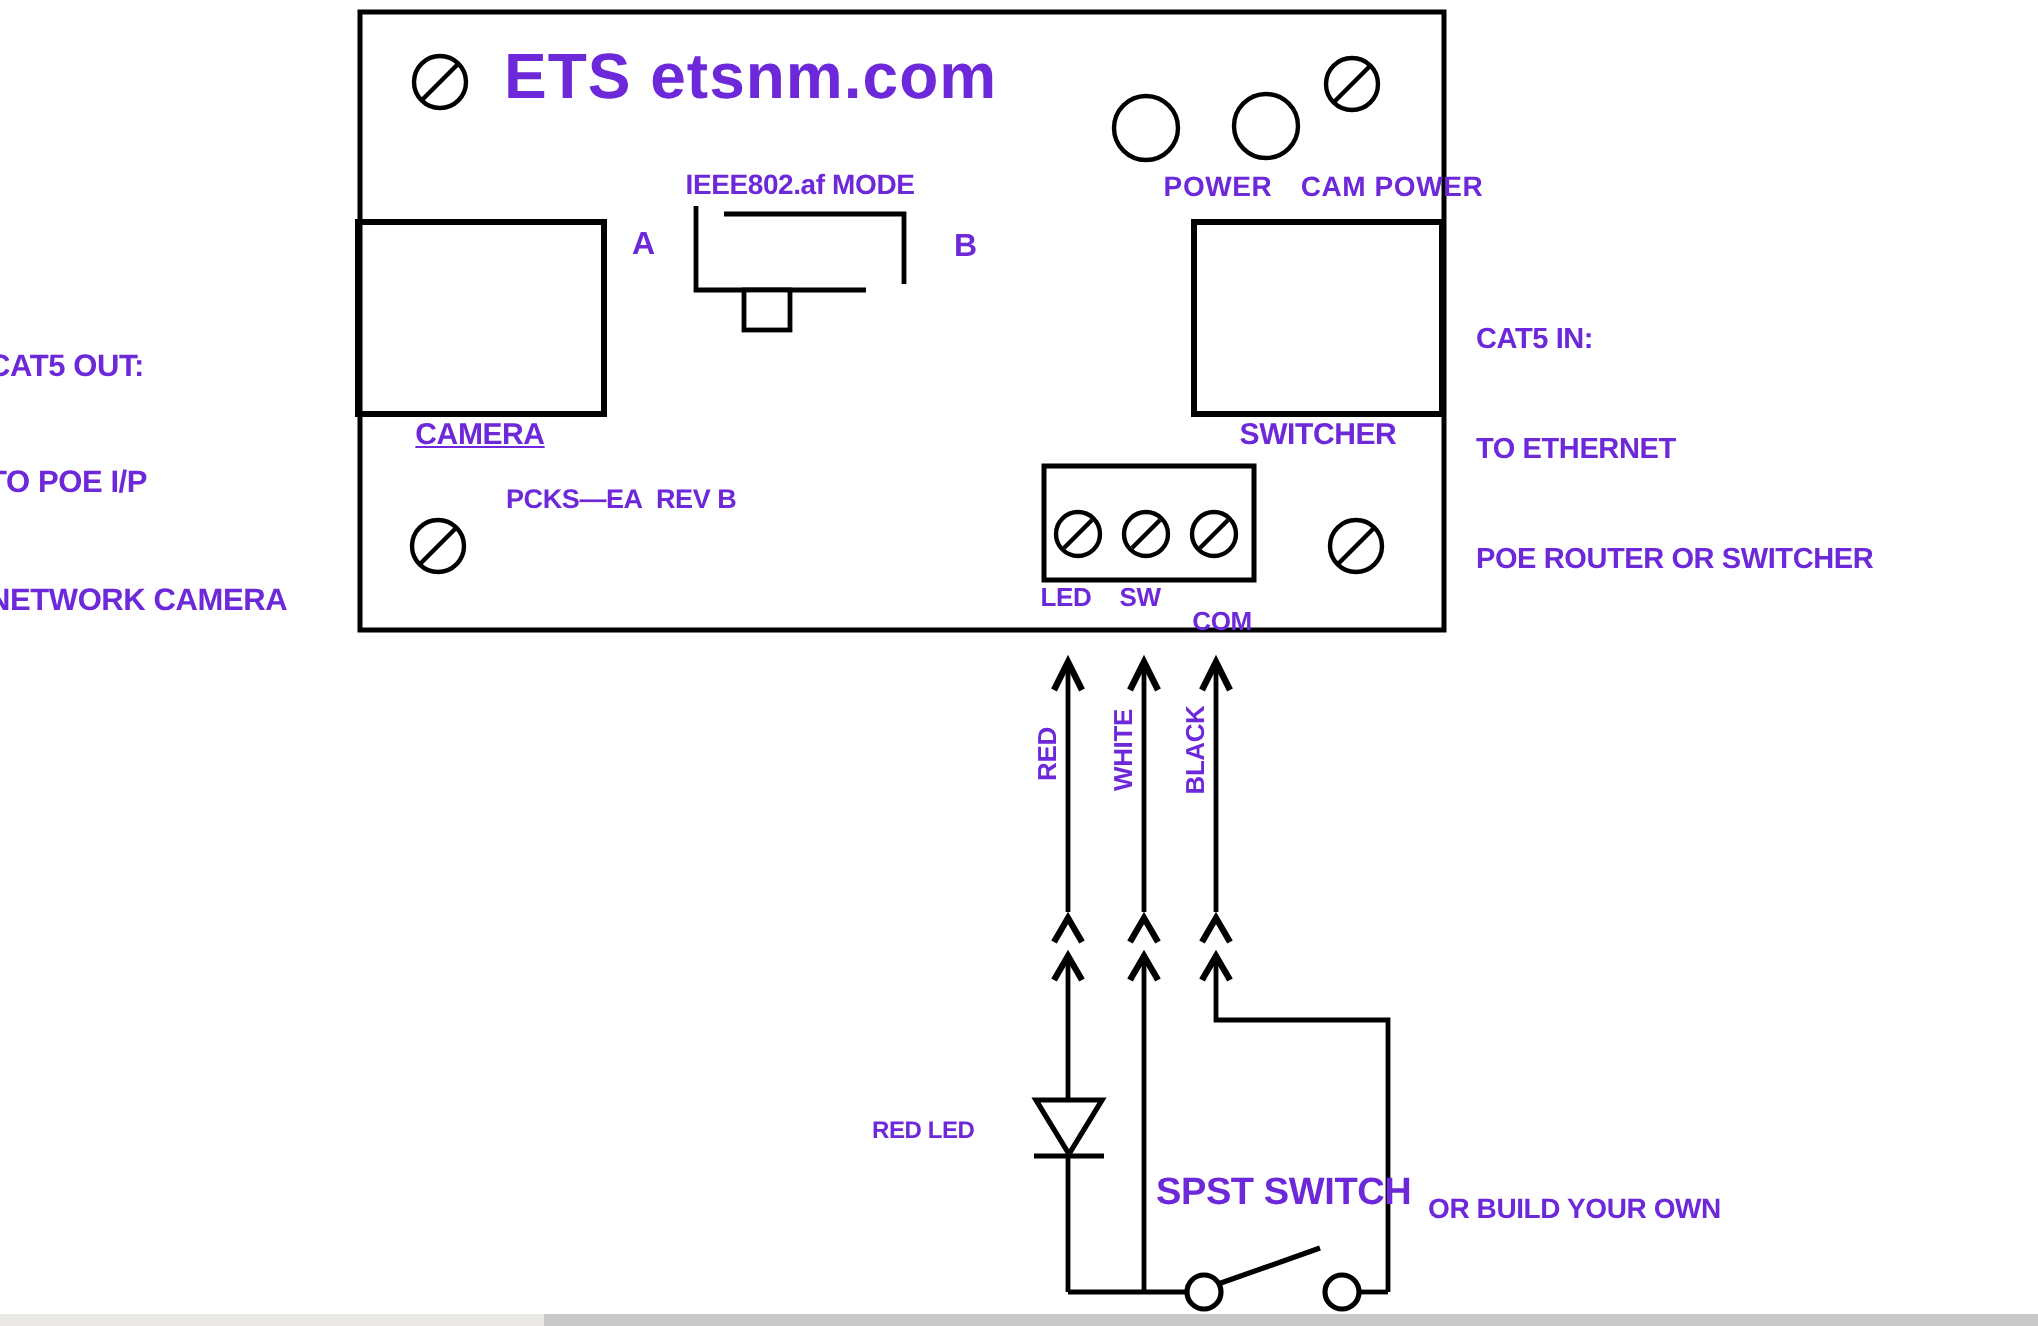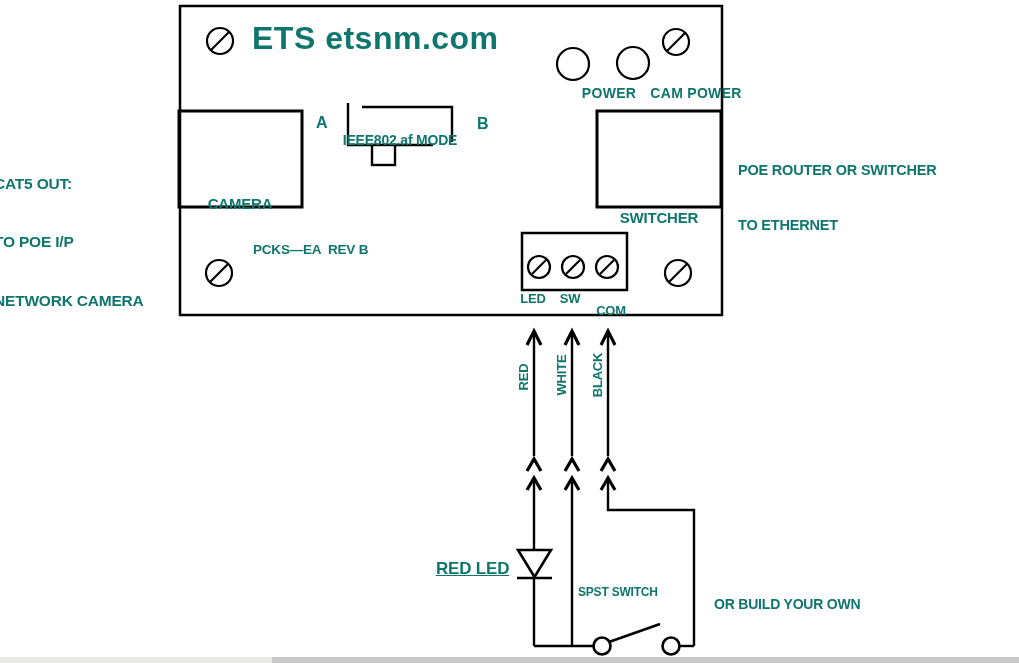--- a/index.html
+++ b/index.html
@@ -1,41 +1,41 @@
 <!DOCTYPE html>
 <html><head>
 <meta charset="utf-8">
 <style>
   html,body { margin:0; padding:0; background:#ffffff; }
   #canvas {
     position:relative; width:1019px; height:663px; background:#ffffff;
-    font-family:"Liberation Sans", sans-serif; color:#0f766e; overflow:hidden;
+    font-family:"Liberation Sans", sans-serif; color:#6d28d9; overflow:hidden;
   }
   .t { position:absolute; font-weight:bold; white-space:pre; letter-spacing:-0.2px; line-height:1.15; }
   .ctr { transform:translateX(-50%); }
   .title { left:252px; top:20px; font-size:32px; letter-spacing:0.5px; }
-  .mode-label   { left:400px; top:84px;  font-size:14px;margin-top:48px; }
+  .mode-label   { left:400px; top:84px;  font-size:14px; }
   .mode-a       { left:316px; top:114px; font-size:16px; }
   .mode-b       { left:477px; top:115px; font-size:16px; }
   .power-label  { left:573px; top:85px;  font-size:14px; letter-spacing:0.3px;margin-left:36px; }
   .campower-label{ left:655px; top:85px; font-size:14px; letter-spacing:0.3px;margin-left:41px; }
-  .camera-label { left:240px; top:195px; font-size:15px; }
+  .camera-label { left:240px; top:209px; font-size:15px;text-decoration:underline; }
   .equip-label  { left:659px; top:209px; font-size:15px; }
   .model-line   { left:253px; top:242px; font-size:13.5px;text-align:right; }
   .product-line { left:253px; top:262px; font-size:13.5px; }
   .term-led { left:533px; top:292px; font-size:13px;text-align:center; }
   .term-sw  { left:570px; top:292px; font-size:13px; }
   .term-com { left:611px; top:304px; font-size:13px; }
   .note-block div { font-weight:bold; white-space:pre; }
   .cat5-out { left:-6px; top:136px; font-size:15.5px; }
   .cat5-out div { line-height:23px; }
   .cat5-in  { left:738px; top:127px; font-size:14.5px; }
   .cat5-in div { line-height:21.5px; }
-  .redled-label { left:436px; top:559px; font-size:17px;text-decoration:underline; }
-  .spst-label   { left:578px; top:586px; font-size:12px; }
+  .redled-label { left:436px; top:559px; font-size:12px; }
+  .spst-label   { left:578px; top:586px; font-size:19px; }
   .build-note   { left:714px; top:560px; font-size:14px; }
   .build-note div { line-height:25px; }
   .vlabel {
     position:absolute; font-weight:bold; font-size:13px; letter-spacing:-0.2px;
     width:70px; height:14px; display:flex; align-items:center; justify-content:center;
     transform:rotate(-90deg); transform-origin:center;
   }
   .vlabel-red   { left:488px; top:370px; }
   .vlabel-white { left:526px; top:368px; }
   .vlabel-black { left:562px; top:368px; }
@@ -150,22 +150,23 @@
   <div class="t ctr term-led">LED</div>
   <div class="t ctr term-sw">SW</div>
   <div class="t ctr term-com">COM</div>
 
   <div class="t note-block cat5-out">
     <div>CAT5 OUT:</div>
     <div>TO POE I/P</div>
     <div>NETWORK CAMERA</div>
   </div>
   <div class="t note-block cat5-in">
+    <div>CAT5 IN:</div>
+    <div>TO ETHERNET</div>
     <div>POE ROUTER OR SWITCHER</div>
-    <div>TO ETHERNET</div>
   </div>
 
   <div class="vlabel vlabel-red">RED</div>
   <div class="vlabel vlabel-white">WHITE</div>
   <div class="vlabel vlabel-black">BLACK</div>
 
   <div class="t redled-label">RED LED</div>
   <div class="t spst-label">SPST SWITCH</div>
   <div class="t note-block build-note">
     <div>OR BUILD YOUR OWN</div>

